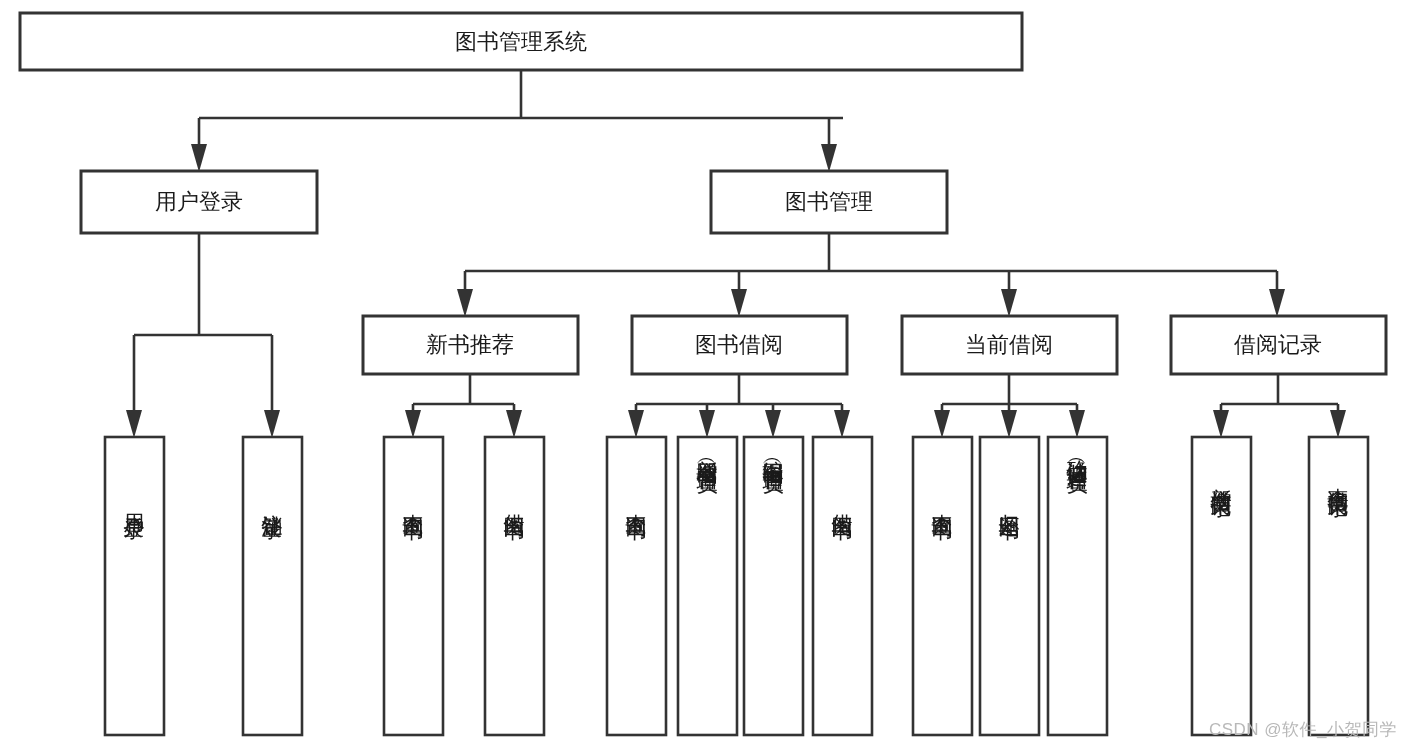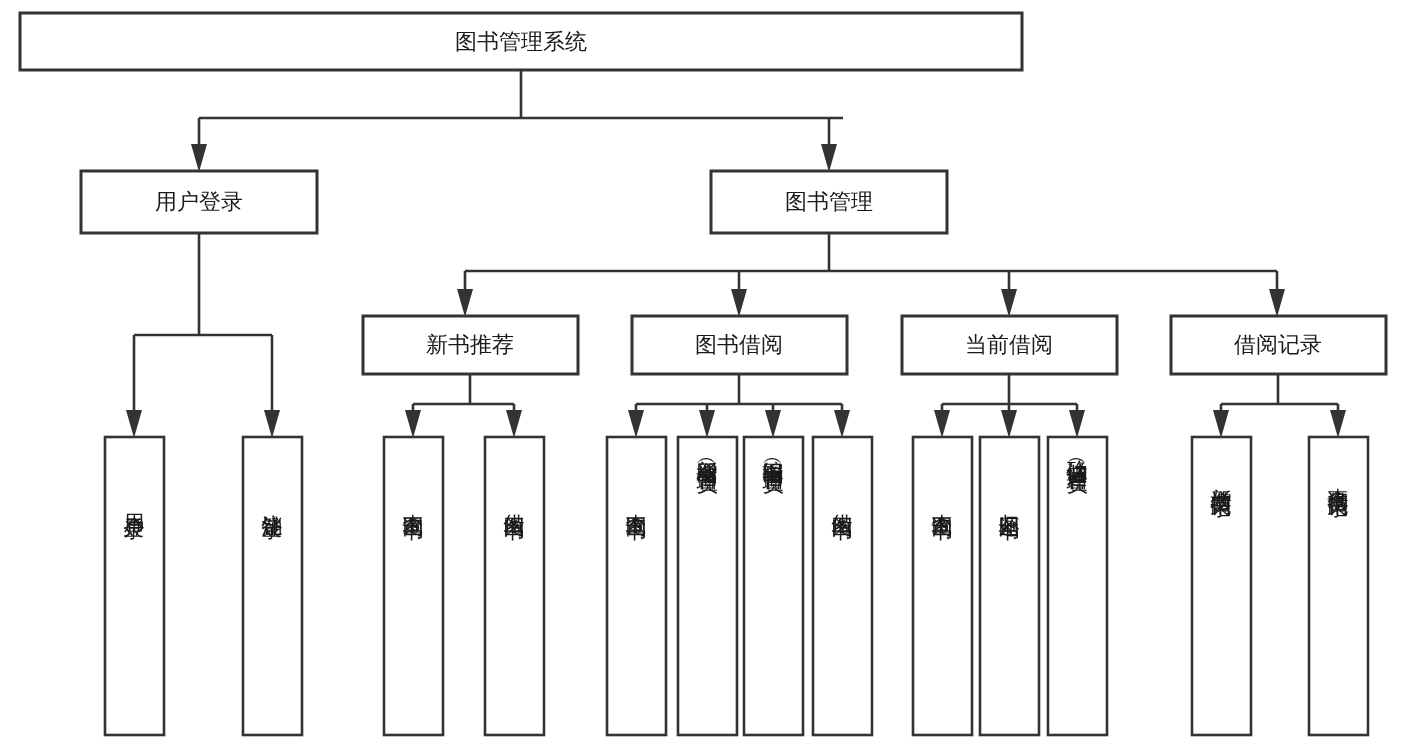--- a/index.html
+++ b/index.html
@@ -230,14 +230,15 @@
     <span class="vert-label">确认归还（管理员）</span>
   </div>
 
   <div class="vert-label-wrap" style="left:1192px; top:437px; width:59px; height:298px; padding-top:34px;">
     <span class="vert-label">新增借阅记录</span>
   </div>
   <div class="vert-label-wrap" style="left:1309px; top:437px; width:59px; height:298px; padding-top:34px;">
     <span class="vert-label">查询借阅记录</span>
   </div>
 
+  <div class="watermark">CSDN @软件_小贺同学</div>
 
 </div>
 
 </body></html>

